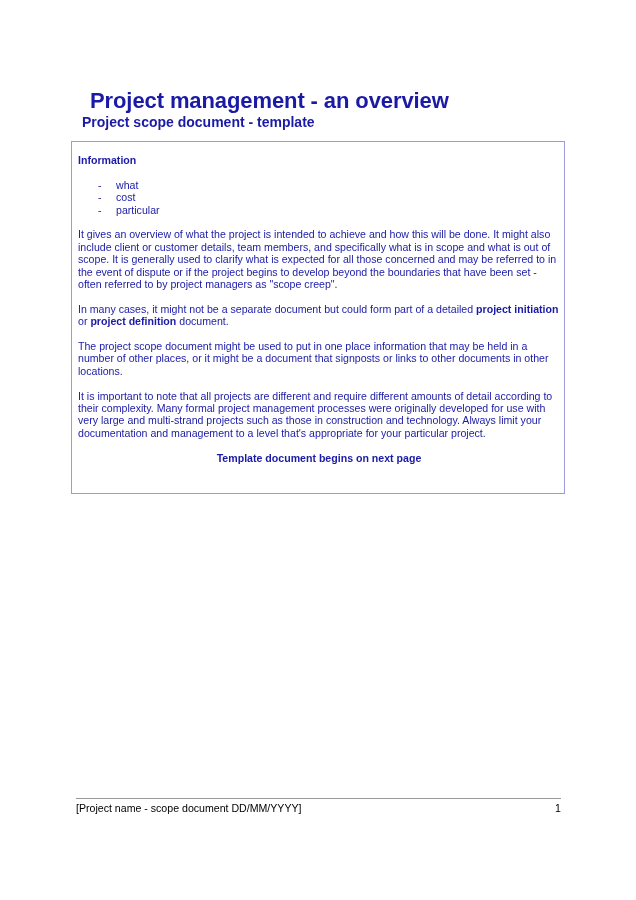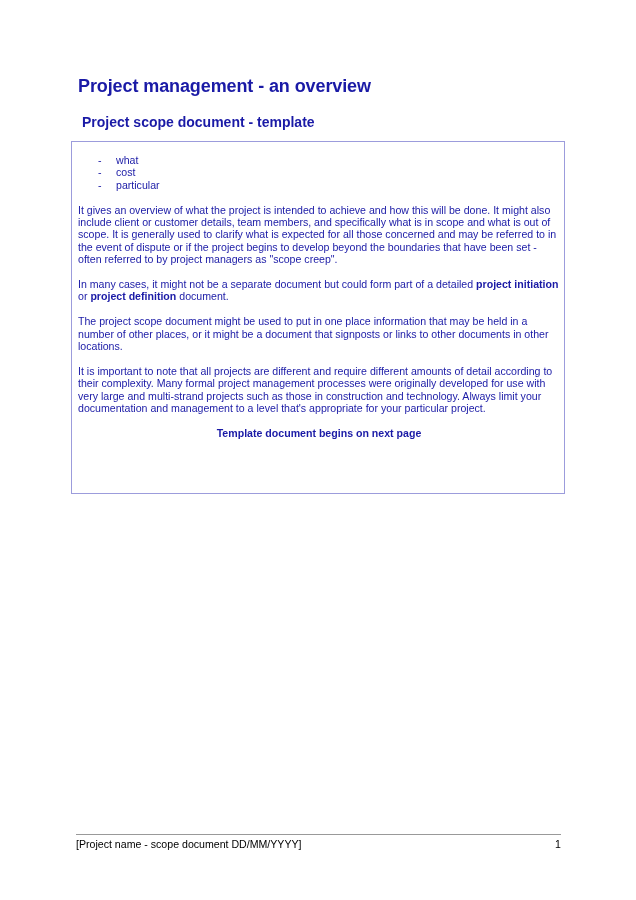--- a/index.html
+++ b/index.html
@@ -12,22 +12,22 @@
       height: 900px;
       position: relative;
       overflow: hidden;
       font-family: "Liberation Sans", sans-serif;
       color: #1a1aa6;
     }
     .page-title {
       position: absolute;
       left: 78px;
       top: 76px;
-      margin: 0;
-      font-size: 18px;
+      margin: 12px;
+      font-size: 22px;
       font-weight: bold;
       color: #1a1aa6;
       letter-spacing: -0.1px;
       text-align: right;
     }
     .page-subtitle {
       position: absolute;
       left: 78px;
       top: 110px;
       margin: 4px;
@@ -80,38 +80,39 @@
       top: 0;
     }
     .center-note {
       text-align: center;
       font-weight: bold;
       margin: 13px;
     }
     .footer {
       position: absolute;
       left: 76px;
-      top: 834px;
+      top: 798px;
       width: 485px;
       border-top: 1px solid #999999;
       padding-top: 3px;
       font-size: 10.6px;
       color: #000000;
       display: flex;
       justify-content: space-between;
     }
   </style>
 </head>
 <body>
 
 <h1 class="page-title">Project management - an overview</h1>
 <h2 class="page-subtitle">Project scope document - template</h2>
 
 <div class="info-box">
   <div class="info-inner">
+    <p class="info-heading">Information</p>
 
 
     <ul class="bullet-list">
       <li><span class="dash">-</span><span>what</span></li>
       <li><span class="dash">-</span><span>cost</span></li>
       <li><span class="dash">-</span><span>particular</span></li>
     </ul>
 
     <p class="para">It gives an overview of what the project is intended to achieve and how this will be done. It might also include client or customer details, team members, and specifically what is in scope and what is out of scope. It is generally used to clarify what is expected for all those concerned and may be referred to in the event of dispute or if the project begins to develop beyond the boundaries that have been set - often referred to by project managers as "scope creep".</p>
 

